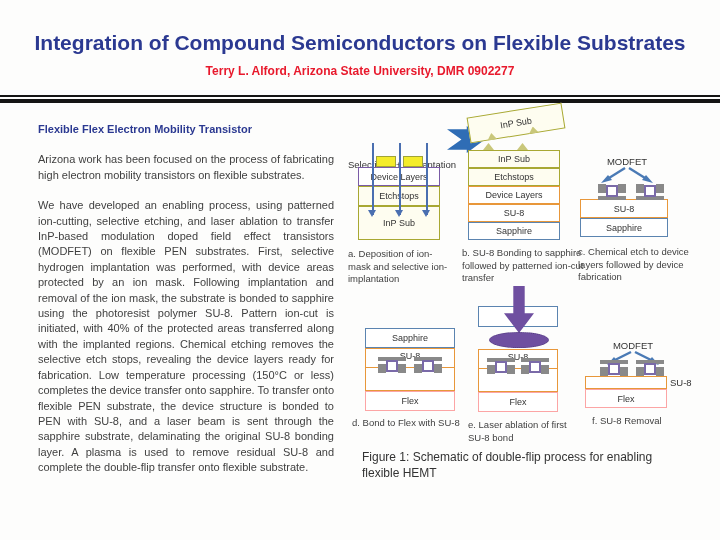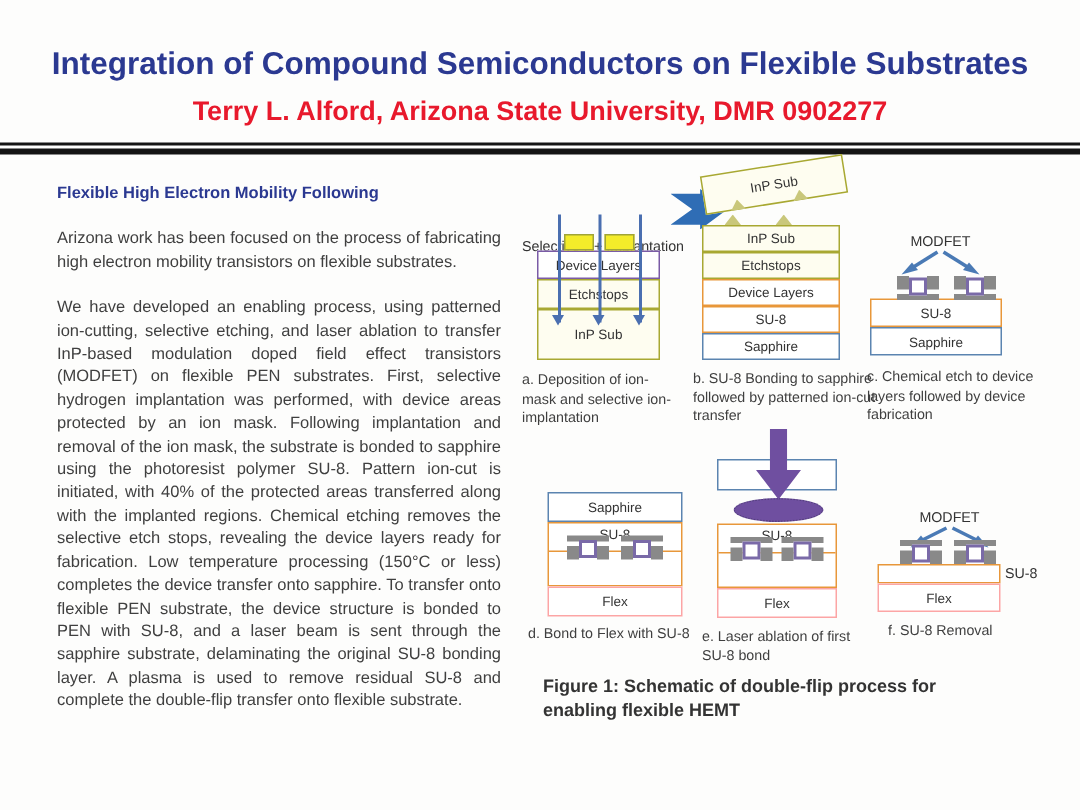--- a/index.html
+++ b/index.html
@@ -4,21 +4,21 @@
 <style>
   html,body { margin:0; padding:0; }
   body {
     width:720px; height:540px; position:relative; overflow:hidden;
     background:#fdfdfc; font-family:"Liberation Sans", sans-serif;
   }
   .abs { position:absolute; box-sizing:border-box; }
 
   
   .page-title { left:0; right:0; top:31px; text-align:center; font-size:21px; font-weight:bold; color:#2b3991; }
-  .page-subtitle { left:0; right:0; top:64px; text-align:center; font-size:18px; font-weight:bold; color:#e8192c; }
+  .page-subtitle { left:0; right:0; top:64px; text-align:center; font-size:12px; font-weight:bold; color:#e8192c; }
   .rule-thin  { left:0; width:720px; top:95px; height:2px; background:#141414; }
   .rule-thick { left:0; width:720px; top:99px; height:4px; background:#141414; }
 
   
   .left-col { left:38px; top:122px; width:296px; color:#3f3f3f; font-size:11px; line-height:15.4px; text-align:justify; }
   .left-heading { color:#2b3991; font-weight:bold; margin:0 0 16px 0; text-align:left; }
   .left-col p { margin:0 0 15px 0; }
 
   
   .layer { position:absolute; box-sizing:border-box; background:#fff; display:flex; align-items:center; justify-content:center; font-size:9px; color:#333; }
@@ -53,35 +53,35 @@
   .dev .cl { position:absolute; bottom:7px; left:0; width:8px; height:9px; background:#898989; }
   .dev .cr { position:absolute; bottom:7px; right:0; width:8px; height:9px; background:#898989; }
   .dev.flip { transform:scaleY(-1); }
 
   
   .down-arrow { position:absolute; background:#6f4fa0; z-index:6;
     clip-path:polygon(31% 0,69% 0,69% 58%,100% 58%,50% 100%,0 58%,31% 58%); }
   .ablation { position:absolute; background:#6f4fa0; border:1px dotted #55407e; border-radius:50%; }
 
   .su8-bondline { position:absolute; left:0; right:0; height:1px; background:#e8973a; }
-  .figcap { position:absolute; font-size:12px; line-height:16px; color:#333;font-weight:bold; }
+  .figcap { position:absolute; font-size:12px; line-height:16px; color:#333; }
   svg.ptr { position:absolute; }
 </style>
 </head>
 <body>
 
 <div class="abs" style="inset:0;padding-left:23px;">
 
   <div class="abs page-title">Integration of Compound Semiconductors on Flexible Substrates</div>
   <div class="abs page-subtitle">Terry L. Alford, Arizona State University, DMR 0902277</div>
   <div class="abs rule-thin"></div>
   <div class="abs rule-thick"></div>
 
   <div class="abs left-col">
-    <p class="left-heading">Flexible High Electron Mobility Following</p>
+    <p class="left-heading">Flexible Flex Electron Mobility Transistor</p>
     <p>Arizona work has been focused on the process of fabricating high electron mobility transistors on flexible substrates.</p>
     <p>We have developed an enabling process, using patterned ion-cutting, selective etching, and laser ablation to transfer InP-based modulation doped field effect transistors (MODFET) on flexible PEN substrates.  First, selective hydrogen implantation was performed, with device areas protected by an ion mask. Following implantation and removal of the ion mask, the substrate is bonded to sapphire using the photoresist polymer SU-8. Pattern ion-cut is initiated, with 40% of the protected areas transferred along with the implanted regions. Chemical etching removes the selective etch stops, revealing the device layers ready for fabrication. Low temperature processing (150°C or less) completes the device transfer onto sapphire. To transfer onto flexible PEN substrate, the device structure is bonded to PEN with SU-8, and a laser beam is sent through the sapphire substrate, delaminating the original SU-8 bonding layer. A plasma is used to remove residual SU-8 and complete the double-flip transfer onto flexible substrate.</p>
   </div>
 
   <div class="pann" style="left:348px; top:131px;margin-top:28px;">Selective H+ Implantation</div>
   <div class="imp" style="left:372px; top:143px; height:72px;"></div>
   <div class="imp" style="left:399px; top:143px; height:72px;"></div>
   <div class="imp" style="left:426px; top:143px; height:72px;"></div>
   <div class="mask" style="left:376px; top:156px; width:20px; height:11px;"></div>
   <div class="mask" style="left:403px; top:156px; width:20px; height:11px;"></div>

